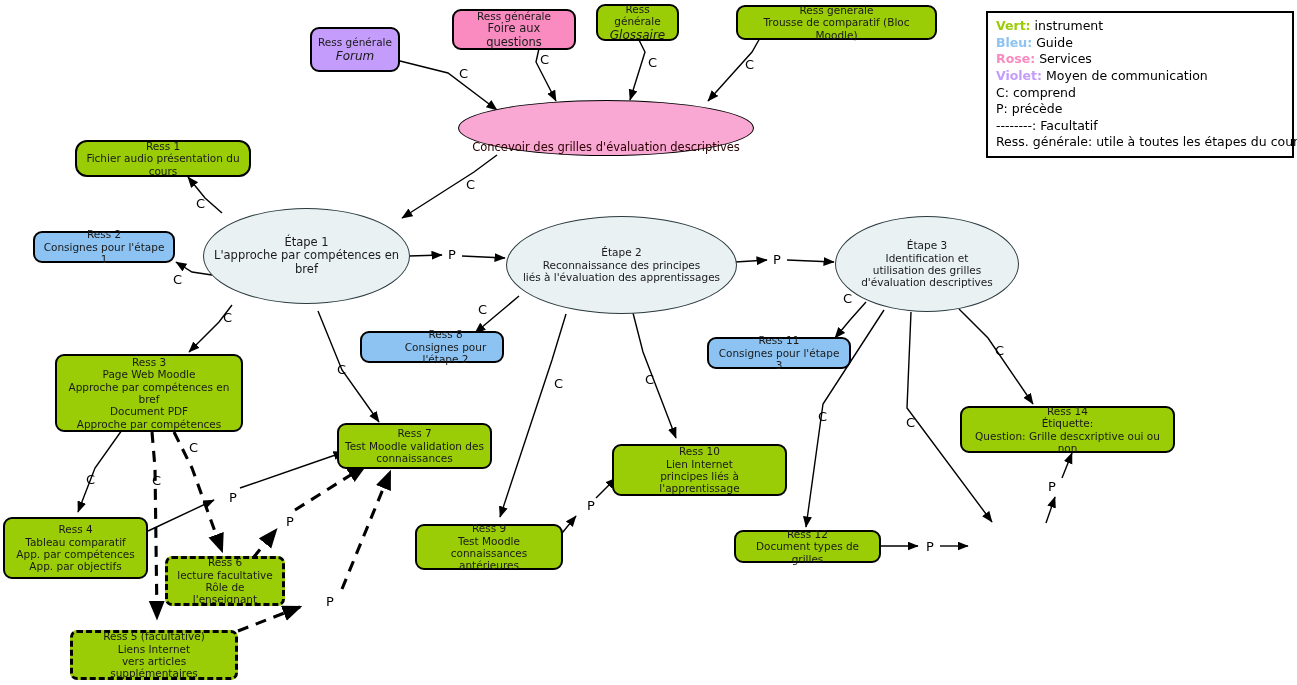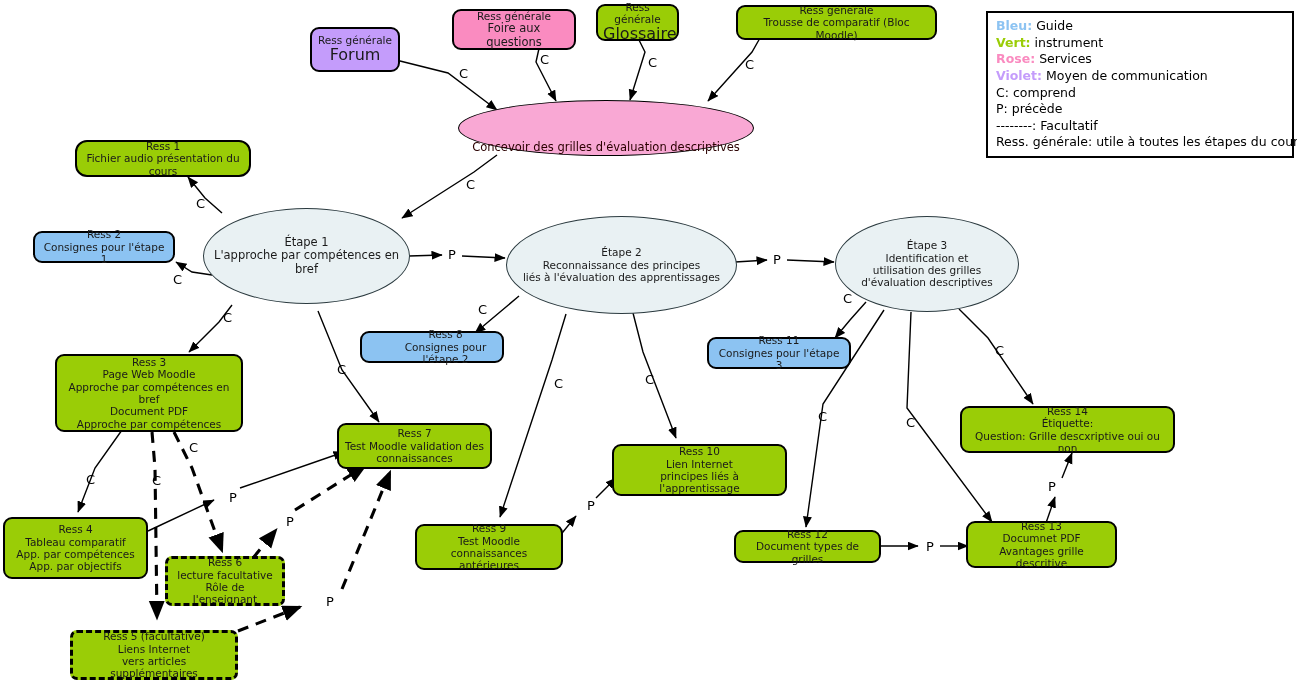--- a/index.html
+++ b/index.html
@@ -47,21 +47,21 @@
     border: 1.5px solid #2b3a3f;
   }
   .ellipse.red {
     background: #f9a8d4;
     border: 1.5px solid #000000;
     color: #2a0000;
     align-items: flex-end;
   }
   .node .lines { width: 100%; }
   .l { display: block; }
-  .big { font-size: 16px; }
+  .big { font-size: 12px; font-style: italic; }
   .sm  { font-size: 10.5px; }
   .md  { font-size: 11.5px; }
 
   
   #legend {
     position: absolute;
     left: 986px; top: 11px;
     width: 308px; height: 147px;
     box-sizing: border-box;
     border: 2px solid #000000;
@@ -313,27 +313,20 @@
     </span>
   </div>
 
   <div class="node box green" style="left:734px; top:530px; width:147px; height:33px;">
     <span class="lines">
       <span class="l sm">Ress 12</span>
       <span class="l sm">Document types de grilles</span>
     </span>
   </div>
 
-  <div class="node box green" style="left:966px; top:521px; width:151px; height:47px;">
-    <span class="lines">
-      <span class="l sm">Ress 13</span>
-      <span class="l sm">Documnet PDF</span>
-      <span class="l sm">Avantages grille descritive</span>
-    </span>
-  </div>
 
   <div class="node box green" style="left:960px; top:406px; width:215px; height:47px;">
     <span class="lines">
       <span class="l sm">Ress 14</span>
       <span class="l sm">Étiquette:</span>
       <span class="l sm">Question: Grille descxriptive oui ou non</span>
     </span>
   </div>
 
   <span class="elabel" style="left:459px; top:67px;">C</span>
@@ -359,28 +352,28 @@
   <span class="elabel" style="left:189px; top:441px;">C</span>
   <span class="elabel" style="left:229px; top:491px;">P</span>
   <span class="elabel" style="left:286px; top:515px;">P</span>
   <span class="elabel" style="left:326px; top:595px;">P</span>
   <span class="elabel" style="left:587px; top:499px;">P</span>
   <span class="elabel" style="left:926px; top:540px;">P</span>
   <span class="elabel" style="left:1048px; top:480px;">P</span>
 
   <div id="legend">
     <div class="lrow">
+      <span class="k-vert">Vert:</span>
+      <span>instrument</span>
+    </div>
+    <div class="lrow">
       <span class="k-bleu">Bleu:</span>
       <span>Guide</span>
     </div>
     <div class="lrow">
-      <span class="k-vert">Vert:</span>
-      <span>instrument</span>
-    </div>
-    <div class="lrow">
       <span class="k-rose">Rose:</span>
       <span>Services</span>
     </div>
     <div class="lrow">
       <span class="k-violet">Violet:</span>
       <span>Moyen de communication</span>
     </div>
     <div class="lrow">
       <span>C:</span>
       <span>comprend</span>

